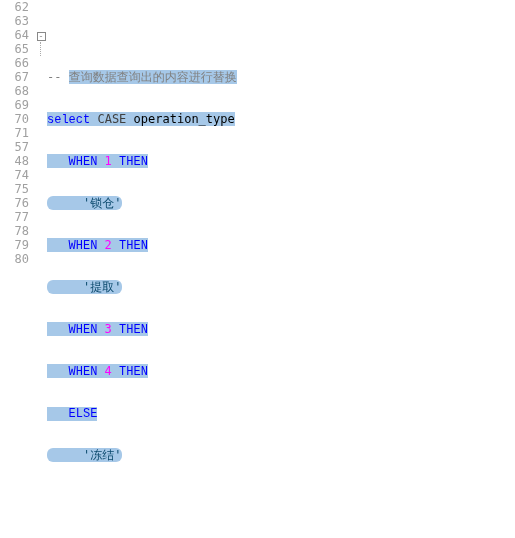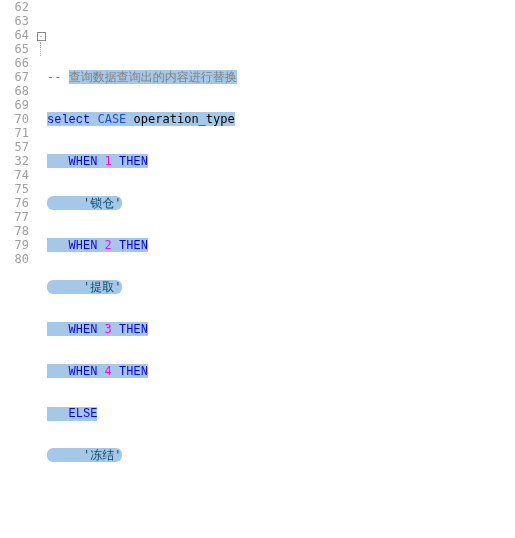--- a/index.html
+++ b/index.html
@@ -12,41 +12,41 @@
 .fold-col div { height: 14px; text-align: center; }
 .fold-box { border: 1px solid #888; width: 9px; height: 9px; display: inline-block; text-align: center; line-height: 7px; font-size: 9px; background: #fff; position: relative; top: 1px; }
 .fold-line { border-left: 1px dotted #aaa; position: absolute; left: 5px; top: 42px; bottom: 28px; }
 .code { font-family: Consolas, monospace; font-size: 12px; line-height: 14px; flex: 1; white-space: pre; overflow: hidden; }
 .code div { height: 14px; }
 .sel { background: #a6c8e8; }
 .kw { color: #0000ff; font-family: Liberation Mono, monospace; }
 .str { color: #0c4a6e; border-radius: 6px; }
 .num { color: #ff00ff; }
 .id { color: #000; }
-.txt { color: #1d4ed8; }
+.txt { color: #404040; }
 .cmt { color: #808080; }
 </style>
 </head>
 <body>
 <div class="container">
 
 <div class="editor">
   <div class="gutter">
     <div>62</div>
     <div>63</div>
     <div>64</div>
     <div>65</div>
     <div>66</div>
     <div>67</div>
     <div>68</div>
     <div>69</div>
     <div>70</div>
     <div>71</div>
     <div>57</div>
-    <div>32</div>
+    <div>48</div>
     <div>74</div>
     <div>75</div>
     <div>76</div>
     <div>77</div>
     <div>78</div>
     <div>79</div>
     <div>80</div>
   </div>
   <div class="fold-col">
     <div></div>

